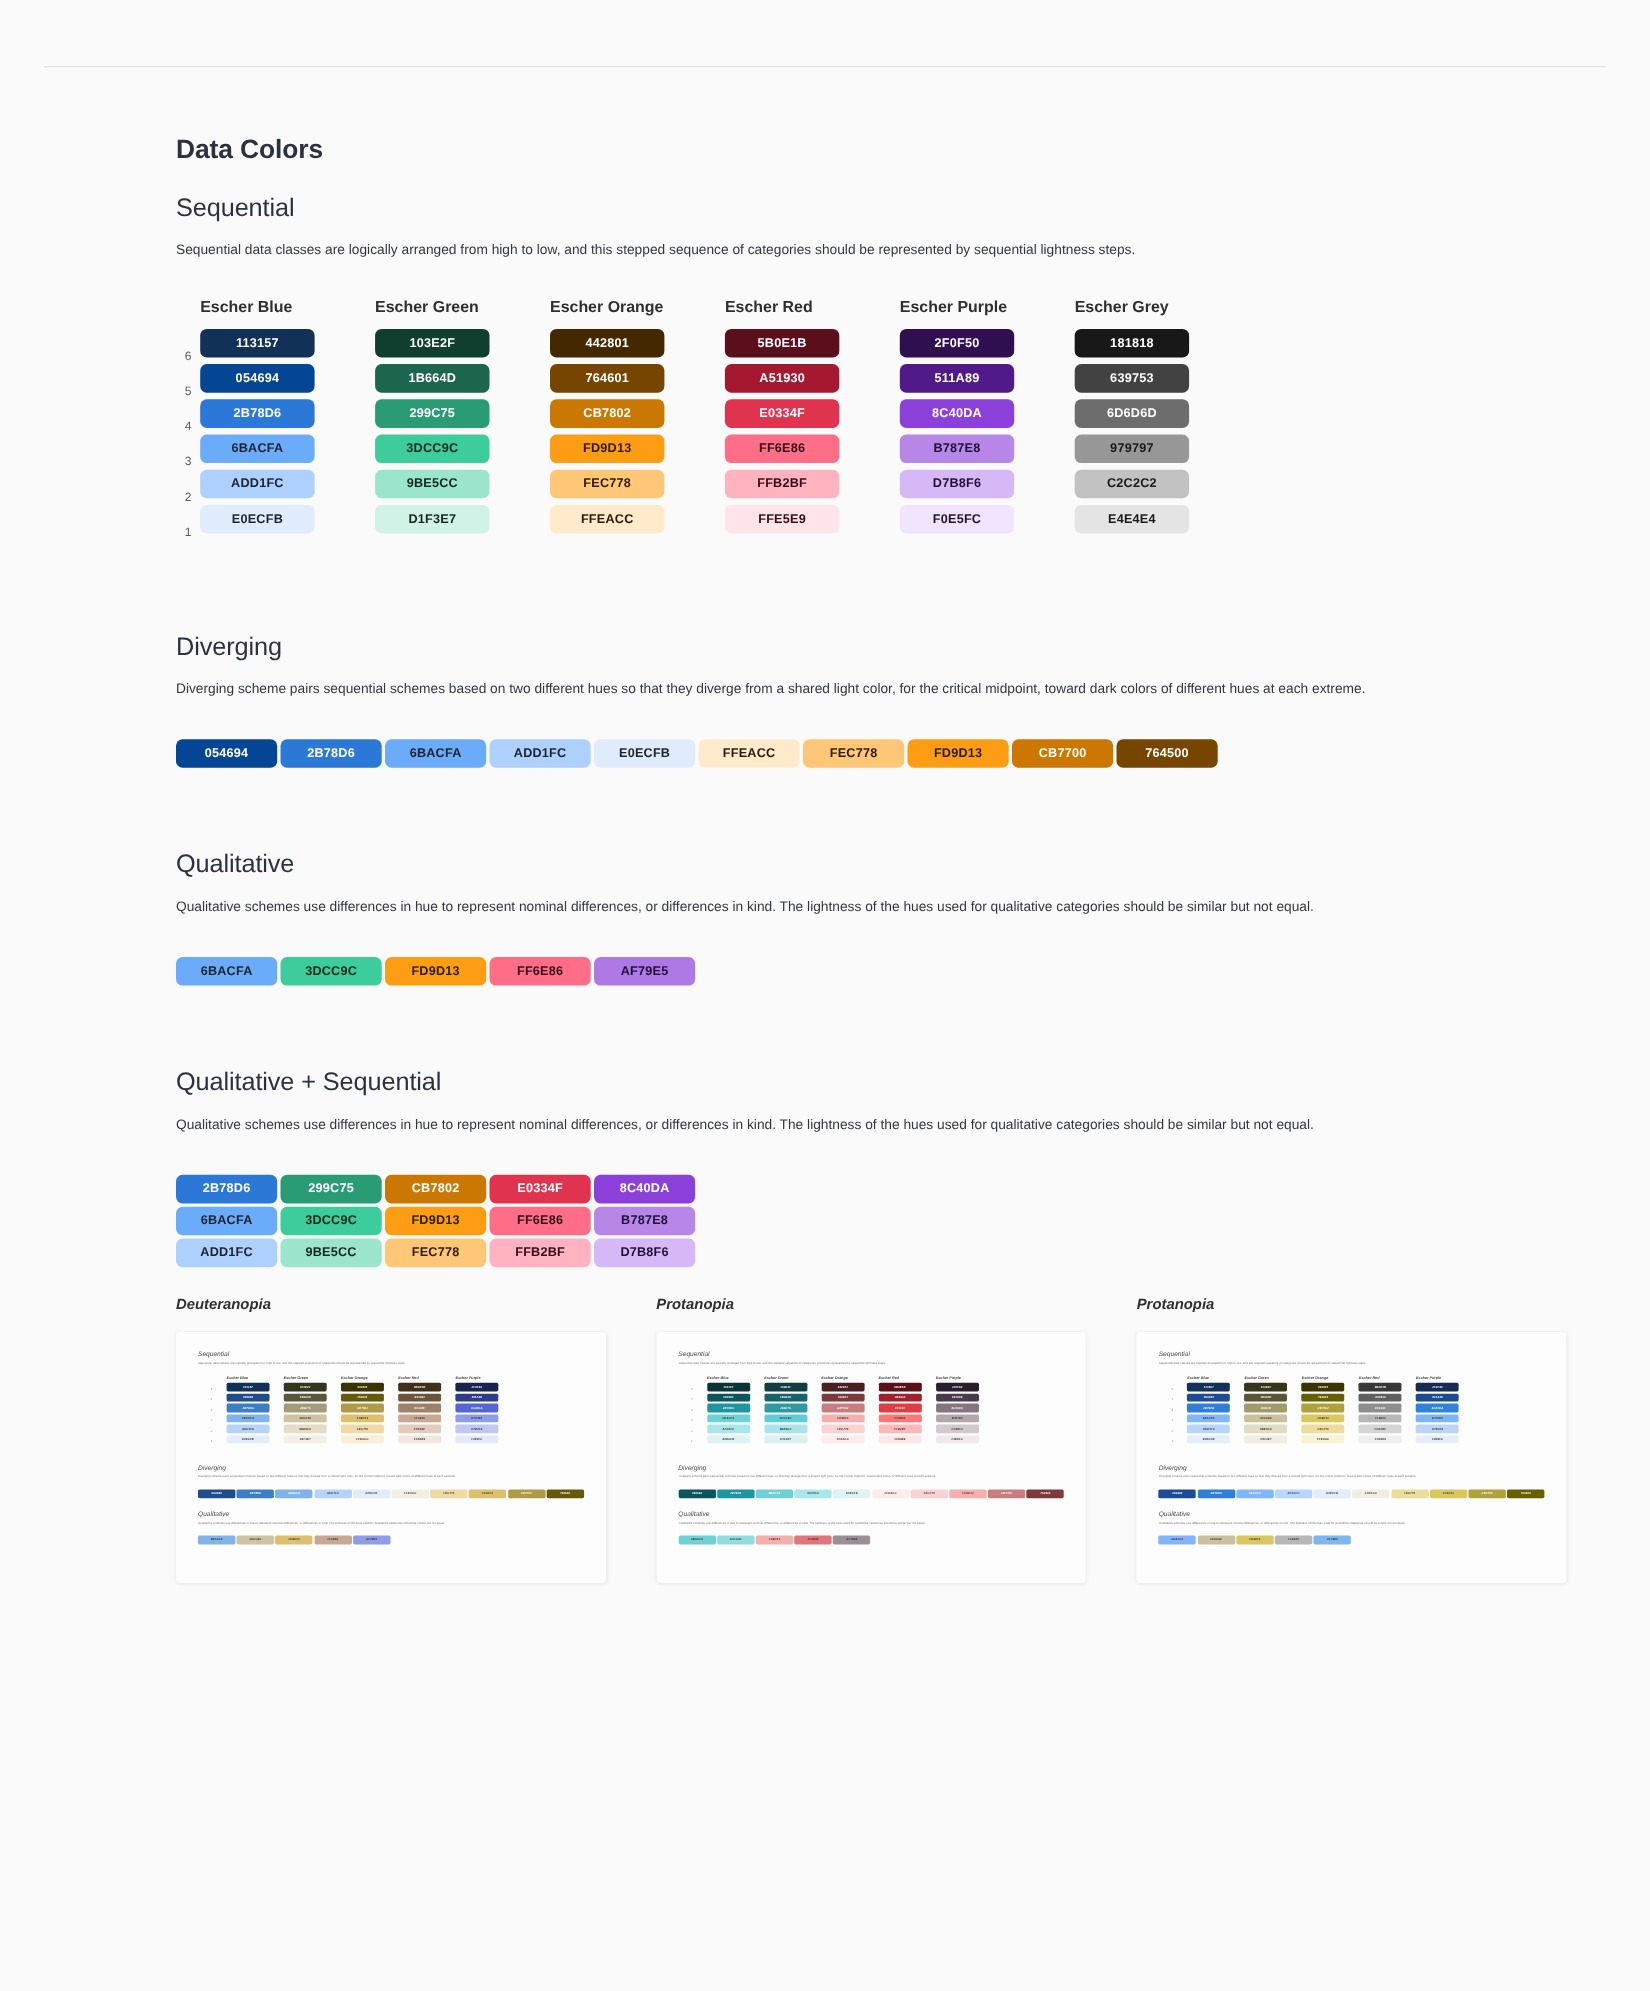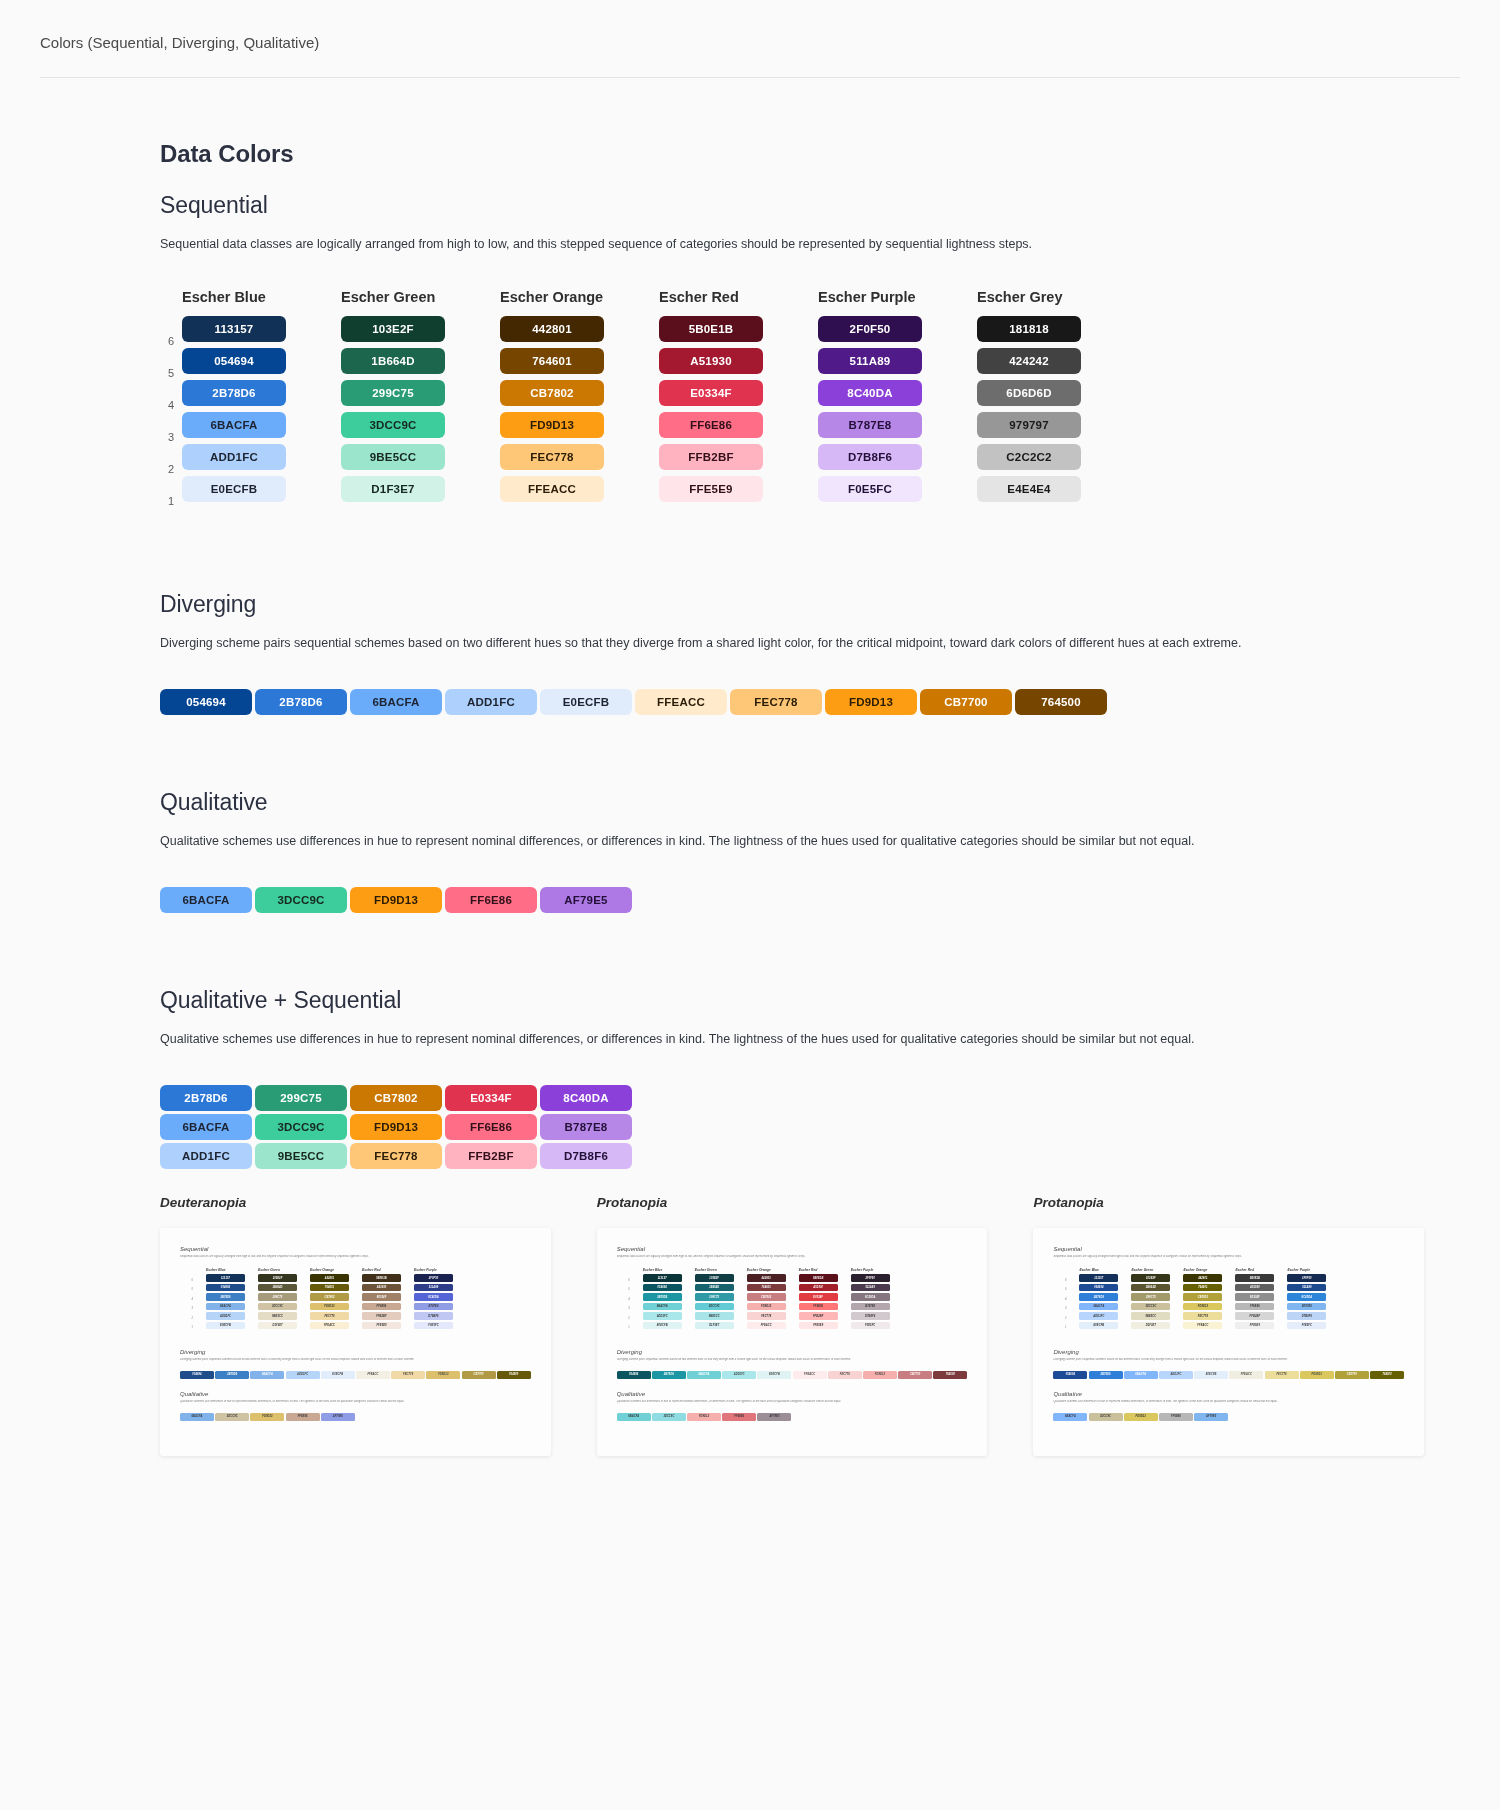--- a/index.html
+++ b/index.html
@@ -163,21 +163,20 @@
   .t-scale span { height: 9.5px; line-height: 9.5px; font-size: 2.6px; color:#888; text-align:right; }
   .t-strip { display: flex; gap: 1.2px; margin-bottom: 12px; }
   .t-strip .t-sw { width: 34px; margin-bottom: 0; }
   .t-qstrip .t-sw { width: 34px; }
   .t-sec { margin-top: 6px; }
 </style>
 </head>
 <body>
 
 <div class="page-header">
-  <p class="page-subtitle">Colors (Sequential, Diverging, Qualitative)</p>
   <div class="header-rule"></div>
 </div>
 
 <div class="content">
   <div class="section-block">
 
     <h2 class="block-title">Data Colors</h2>
 
     <h3 class="sub-title">Sequential</h3>
     <p class="sub-desc">Sequential data classes are logically arranged from high to low, and this stepped sequence of categories should be represented by sequential lightness steps.</p>
@@ -233,21 +232,21 @@
             <div class="swatch" style="background: rgb(47, 15, 80); color: rgb(255, 255, 255);">2F0F50</div>
             <div class="swatch" style="background: rgb(81, 26, 137); color: rgb(255, 255, 255);">511A89</div>
             <div class="swatch" style="background: rgb(140, 64, 218); color: rgb(255, 255, 255);">8C40DA</div>
             <div class="swatch" style="background: rgb(183, 135, 232); color: rgb(34, 16, 56);">B787E8</div>
             <div class="swatch" style="background: rgb(215, 184, 246); color: rgb(34, 16, 56);">D7B8F6</div>
             <div class="swatch" style="background: rgb(240, 229, 252); color: rgb(34, 16, 56);">F0E5FC</div>
           </div>
           <div class="seq-col">
             <div class="col-head">Escher Grey</div>
             <div class="swatch" style="background: rgb(24, 24, 24); color: rgb(255, 255, 255);">181818</div>
-            <div class="swatch" style="background: rgb(66, 66, 66); color: rgb(255, 255, 255);">424242</div>
+            <div class="swatch" style="background: rgb(66, 66, 66); color: rgb(255, 255, 255);">639753</div>
             <div class="swatch" style="background: rgb(109, 109, 109); color: rgb(255, 255, 255);">6D6D6D</div>
             <div class="swatch" style="background: rgb(151, 151, 151); color: rgb(26, 26, 26);">979797</div>
             <div class="swatch" style="background: rgb(194, 194, 194); color: rgb(26, 26, 26);">C2C2C2</div>
             <div class="swatch" style="background: rgb(228, 228, 228); color: rgb(26, 26, 26);">E4E4E4</div>
           </div>
         </div>
     </div>
 
     <h3 class="sub-title spaced">Diverging</h3>
     <p class="sub-desc">Diverging scheme pairs sequential schemes based on two different hues so that they diverge from a shared light color, for the critical midpoint, toward dark colors of different hues at each extreme.</p>

